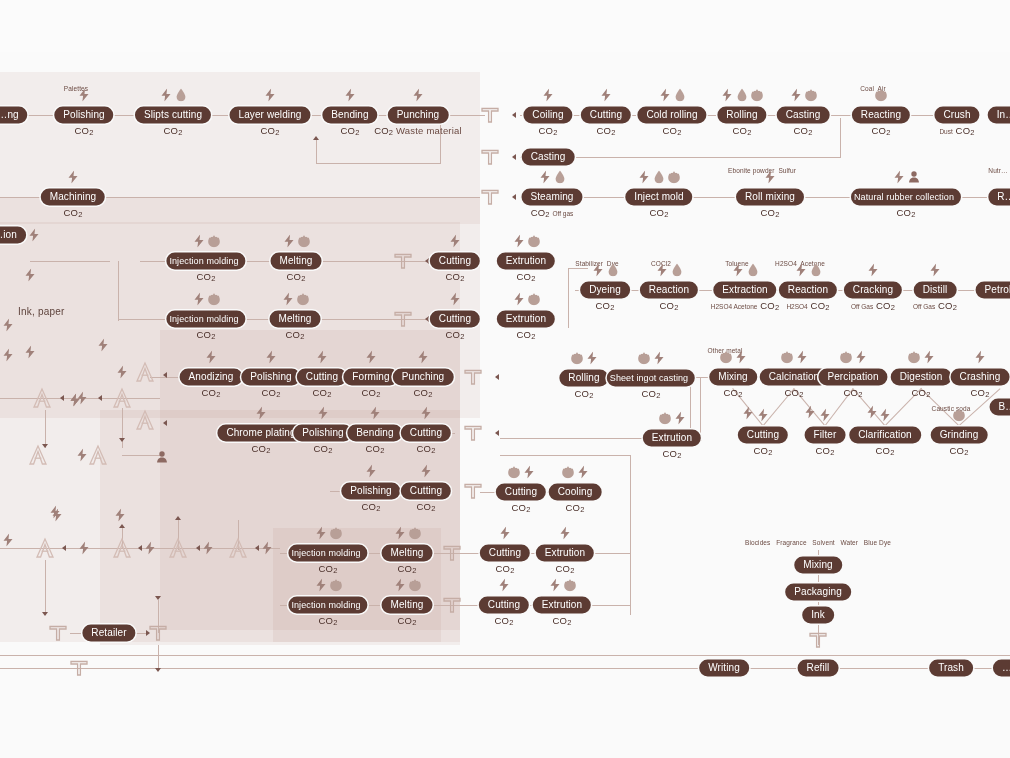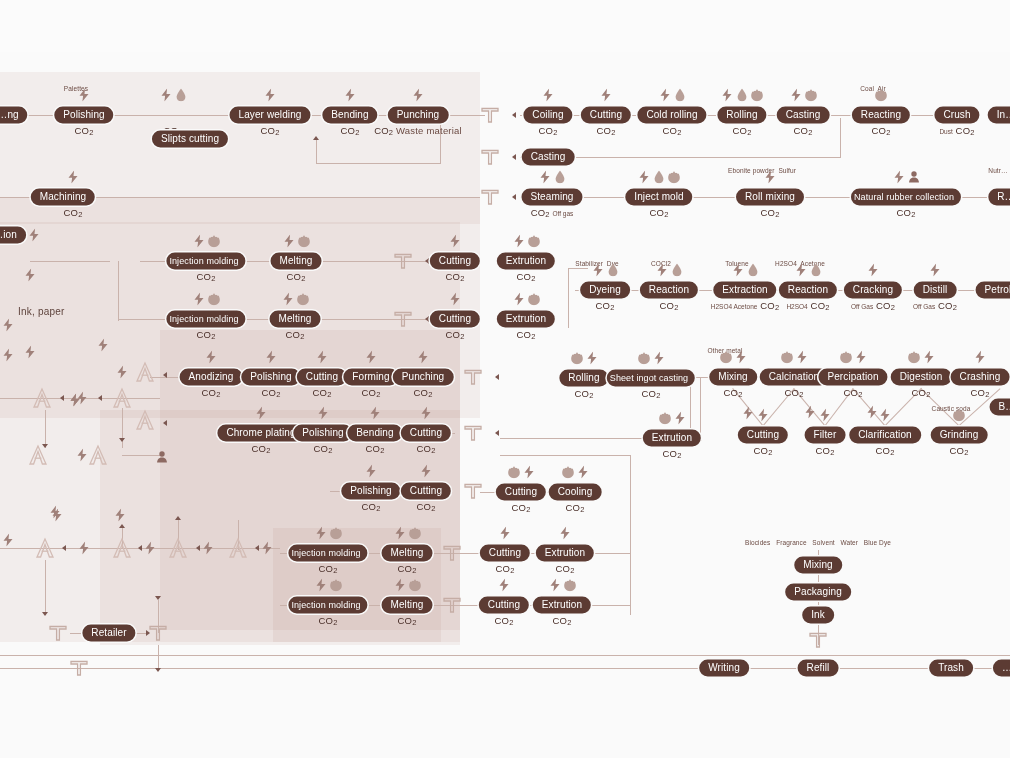--- a/index.html
+++ b/index.html
@@ -78,21 +78,21 @@
     <div class="panel" style="left: 100px; top: 410px; width: 360px; height: 235px;"></div>
     <div class="node" style="left: 8px; top: 115px;">…ng</div>
     <div class="node" style="left: 84px; top: 115px;">Polishing</div>
     <div class="cap" style="left: 84px; top: 125px;">CO<span class="sub">2</span></div>
     <div class="inlab" style="left: 76px; top: 85px;">Palettes</div>
     <div class="ico" style="left: 84px; top: 95px;">
       <svg width="11" height="13" viewBox="0 0 11 13">
         <path d="M6.6 0 L1 7.2 H4.6 L3.9 13 L10 5.6 H6 Z" fill="#a0817a"></path>
       </svg>
     </div>
-    <div class="node" style="left: 190px; top: 115px; margin-top: 24px;">Slipts cutting</div>
+    <div class="node" style="left: 173px; top: 115px;">Slipts cutting</div>
     <div class="cap" style="left: 173px; top: 125px;">CO<span class="sub">2</span></div>
     <div class="ico" style="left: 165.5px; top: 95px;">
       <svg width="11" height="13" viewBox="0 0 11 13">
         <path d="M6.6 0 L1 7.2 H4.6 L3.9 13 L10 5.6 H6 Z" fill="#a0817a"></path>
       </svg>
     </div>
     <div class="ico" style="left: 180.5px; top: 95px;">
       <svg width="10" height="13" viewBox="0 0 10 13">
         <path d="M5 0 C5 0 0.6 5.6 0.6 8.4 C0.6 10.9 2.6 12.8 5 12.8 C7.4 12.8 9.4 10.9 9.4 8.4 C9.4 5.6 5 0 5 0 Z" fill="#b89f97"></path>
       </svg>
@@ -111,21 +111,21 @@
         <path d="M6.6 0 L1 7.2 H4.6 L3.9 13 L10 5.6 H6 Z" fill="#a0817a"></path>
       </svg>
     </div>
     <div class="node" style="left: 418px; top: 115px;">Punching</div>
     <div class="cap" style="left: 418px; top: 125px;">CO<span class="sub">2</span> <span style="color:#6b4a42">Waste material</span></div>
     <div class="ico" style="left: 418px; top: 95px;">
       <svg width="11" height="13" viewBox="0 0 11 13">
         <path d="M6.6 0 L1 7.2 H4.6 L3.9 13 L10 5.6 H6 Z" fill="#a0817a"></path>
       </svg>
     </div>
-    <div class="node" style="left: 63px; top: 197px;">Machining</div>
+    <div class="node" style="left: 73px; top: 197px;">Machining</div>
     <div class="cap" style="left: 73px; top: 207px;">CO<span class="sub">2</span></div>
     <div class="ico" style="left: 73px; top: 177px;">
       <svg width="11" height="13" viewBox="0 0 11 13">
         <path d="M6.6 0 L1 7.2 H4.6 L3.9 13 L10 5.6 H6 Z" fill="#a0817a"></path>
       </svg>
     </div>
     <div class="node" style="left: 5px; top: 235px;">…ion</div>
     <div class="node sm" style="left: 206px; top: 261px;">Injection molding</div>
     <div class="cap" style="left: 206px; top: 271px;">CO<span class="sub">2</span></div>
     <div class="ico" style="left: 198.5px; top: 241px;">

